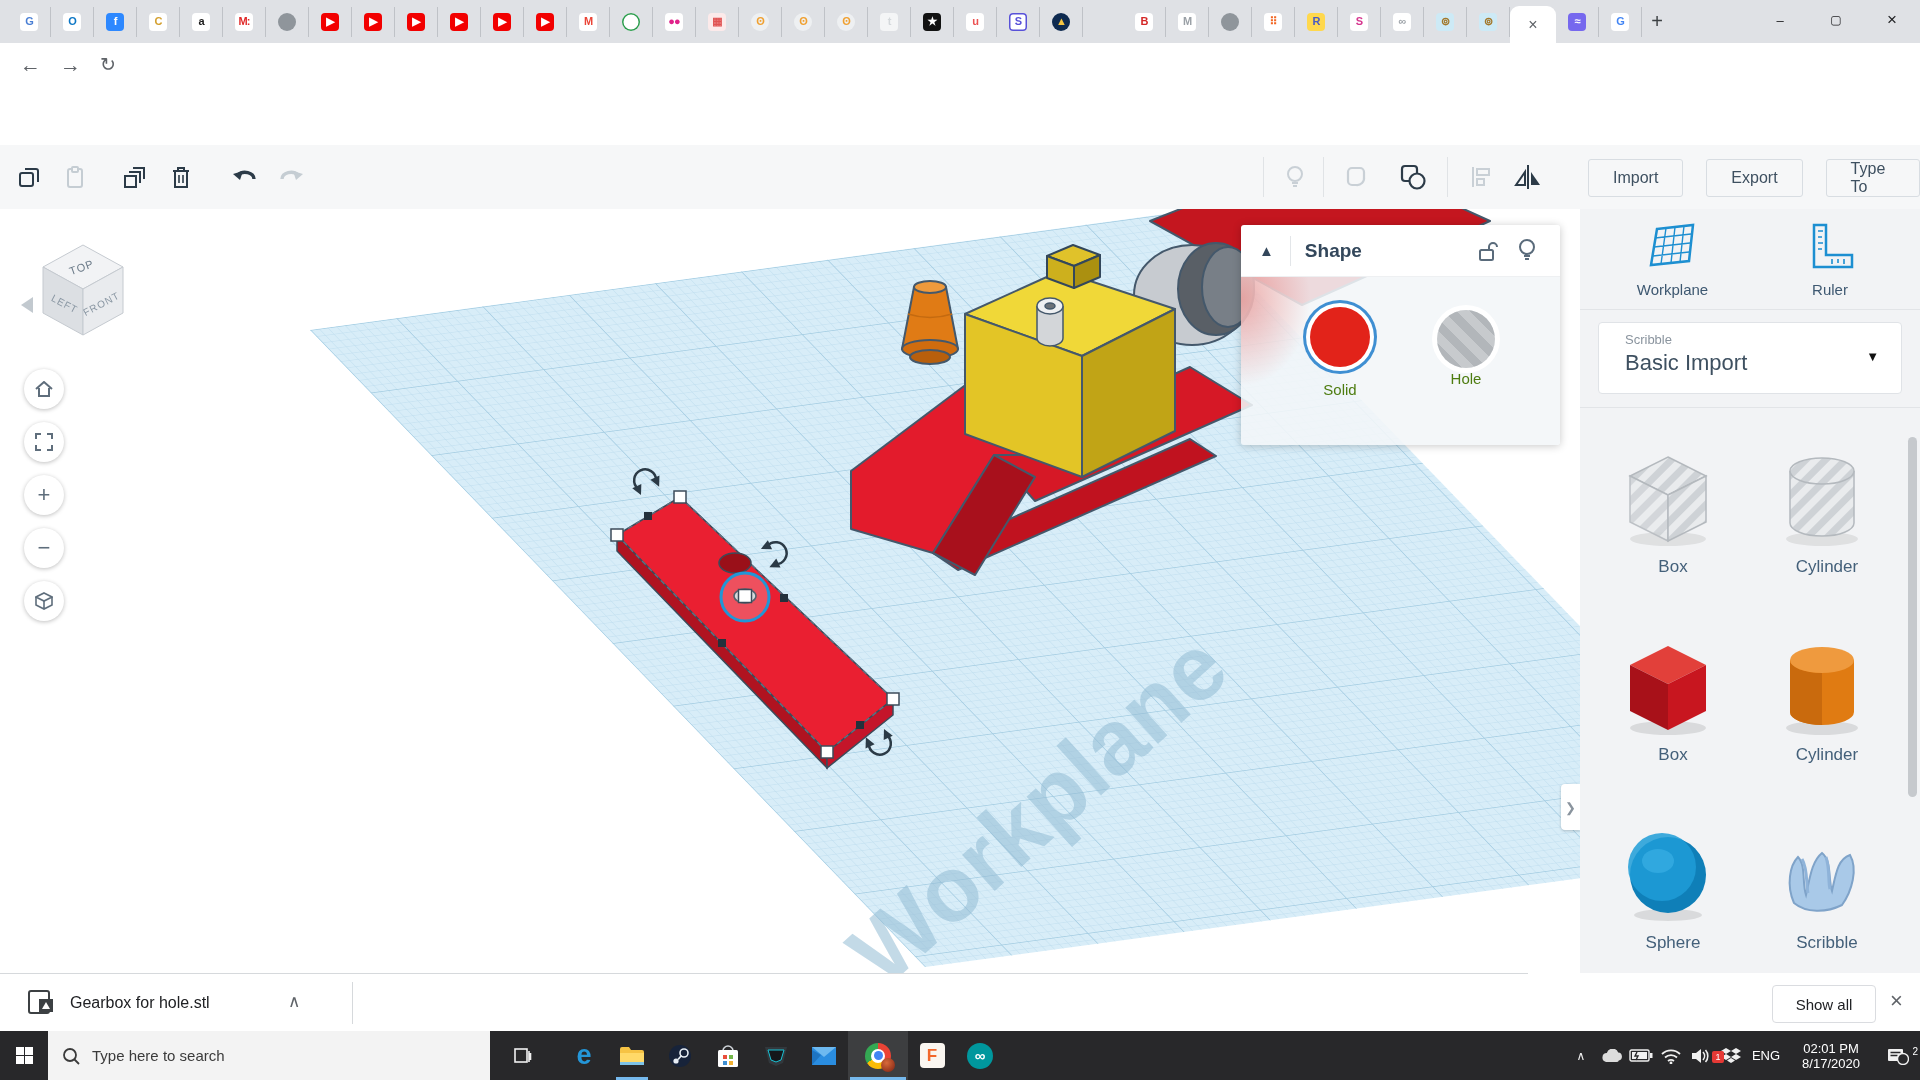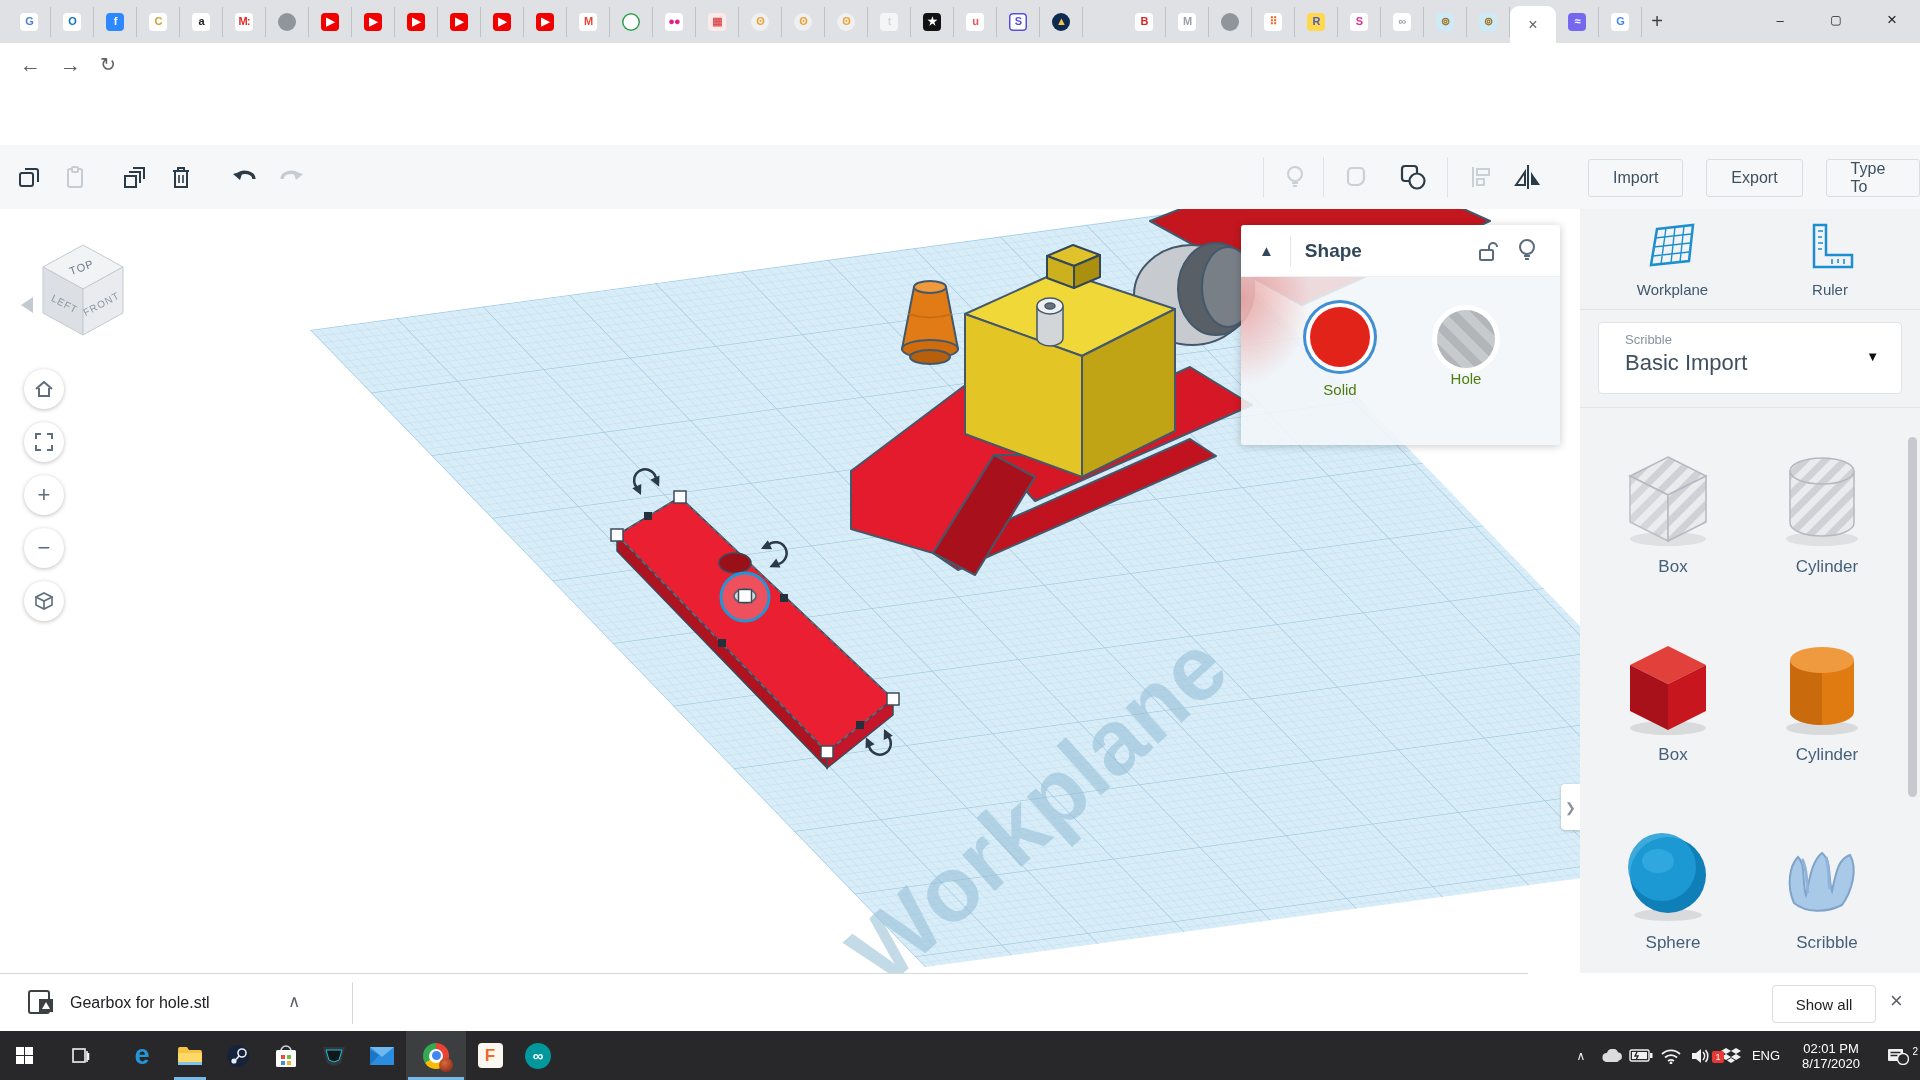--- a/index.html
+++ b/index.html
@@ -633,20 +633,27 @@
 
   <div id="taskbar" class="abs">
     <div class="tbslot">
       <svg width="17" height="17">
         <rect x="0" y="0" width="8" height="8" fill="#fff"></rect>
           <rect x="9" y="0" width="8" height="8" fill="#fff"></rect>
         <rect x="0" y="9" width="8" height="8" fill="#fff"></rect>
           <rect x="9" y="9" width="8" height="8" fill="#fff"></rect>
       </svg>
     </div>
+    <div id="tsearch">
+      <svg width="18" height="18">
+        <circle cx="8" cy="8" r="6" fill="none" stroke="#3b3b3b" stroke-width="1.8"></circle>
+        <line x1="12.5" y1="12.5" x2="17" y2="17" stroke="#3b3b3b" stroke-width="1.8"></line>
+      </svg>
+      <span>Type here to search</span>
+    </div>
     <div class="tbslot" style="margin-left:8px">
       <svg width="19" height="17">
         <rect x="2" y="2" width="12" height="13" fill="none" stroke="#f0f0f0" stroke-width="1.6"></rect>
         <path d="M16 4 v11 M17.5 6 v7" stroke="#f0f0f0" stroke-width="1.6"></path>
       </svg>
     </div>
     <div class="tbslot" style="margin-left:14px">
       <span style="color:#2496d8;font-size:27px;font-weight:bold">e</span>
     </div>
     <div class="tbslot">

